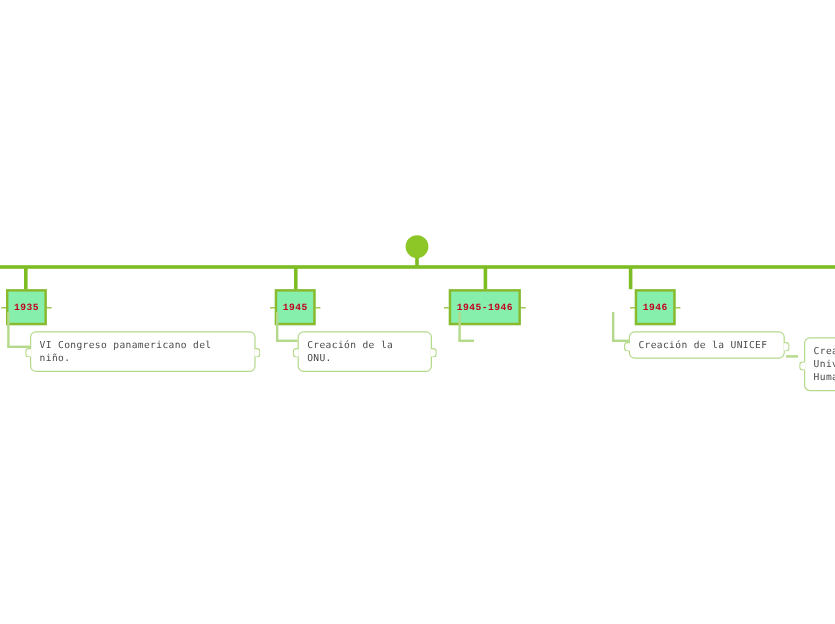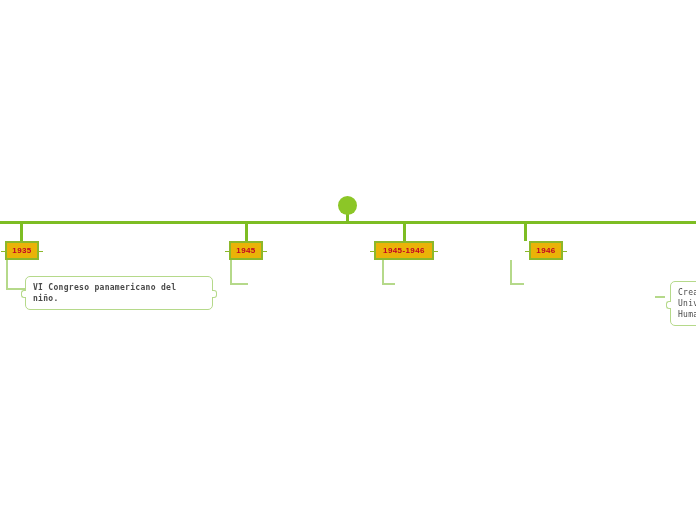--- a/index.html
+++ b/index.html
@@ -54,26 +54,26 @@
     width: 3px;
     background: #7dbd23;
     top: 222px;
     height: 19px;
   }
 
   
   .date-box {
     position: absolute;
     top: 241px;
-    height: 19px;
+    height: 30px;
     box-sizing: border-box;
     border: 2px solid #8cb82b;
-    background: #eab308;
+    background: #86efac;
     color: #c20024;
-    font-family: Liberation Sans, sans-serif;
+    font-family: Liberation Mono, monospace;
     font-size: 8px;
     font-weight: bold;
     letter-spacing: 0.4px;
     display: flex;
     align-items: center;
     justify-content: center;
     white-space: nowrap;
   }
   
   .date-box::before,
@@ -146,36 +146,38 @@
   <div class="trunk"></div>
 
   <div class="root-stem"></div>
   <div class="root-circle"></div>
 
   <div class="stem" style="left:20px;"></div>
   <div class="date-box" style="left:5px; width:34px;">1935</div>
 
   <div class="elbow-v" style="left:6px; top:260px; height:29px;"></div>
   <div class="elbow-h" style="left:6px; top:288px; width:19px;"></div>
-  <div class="leaf-box" style="left:25px; top:276px; width:188px;font-weight:bold;">VI Congreso panamericano del
+  <div class="leaf-box" style="left:25px; top:276px; width:188px;">VI Congreso panamericano del
 niño.</div>
 
   <div class="stem" style="left:245px;"></div>
   <div class="date-box" style="left:229px; width:34px;">1945</div>
   <div class="elbow-v" style="left:230px; top:260px; height:24px;"></div>
   <div class="elbow-h" style="left:230px; top:283px; width:18px;"></div>
+  <div class="leaf-box" style="left:248px; top:276px; width:112px;">Creación de la ONU.</div>
 
   <div class="stem" style="left:403px;"></div>
   <div class="date-box" style="left:374px; width:60px;text-align:right;">1945-1946</div>
   <div class="elbow-v" style="left:382px; top:260px; height:24px;"></div>
   <div class="elbow-h" style="left:382px; top:283px; width:13px;"></div>
 
   <div class="stem" style="left:524px;"></div>
   <div class="date-box" style="left:529px; width:34px;">1946</div>
   <div class="elbow-v" style="left:510px; top:260px; height:24px;"></div>
   <div class="elbow-h" style="left:510px; top:283px; width:14px;"></div>
+  <div class="leaf-box" style="left:524px; top:276px; width:130px;">Creación de la UNICEF</div>
 
   <div class="elbow-h" style="left:655px; top:296px; width:10px;"></div>
   <div class="leaf-box" style="left:670px; top:281px; width:60px;">Crea
 Univ
 Huma</div>
 
 </div>
 
 </body></html>

